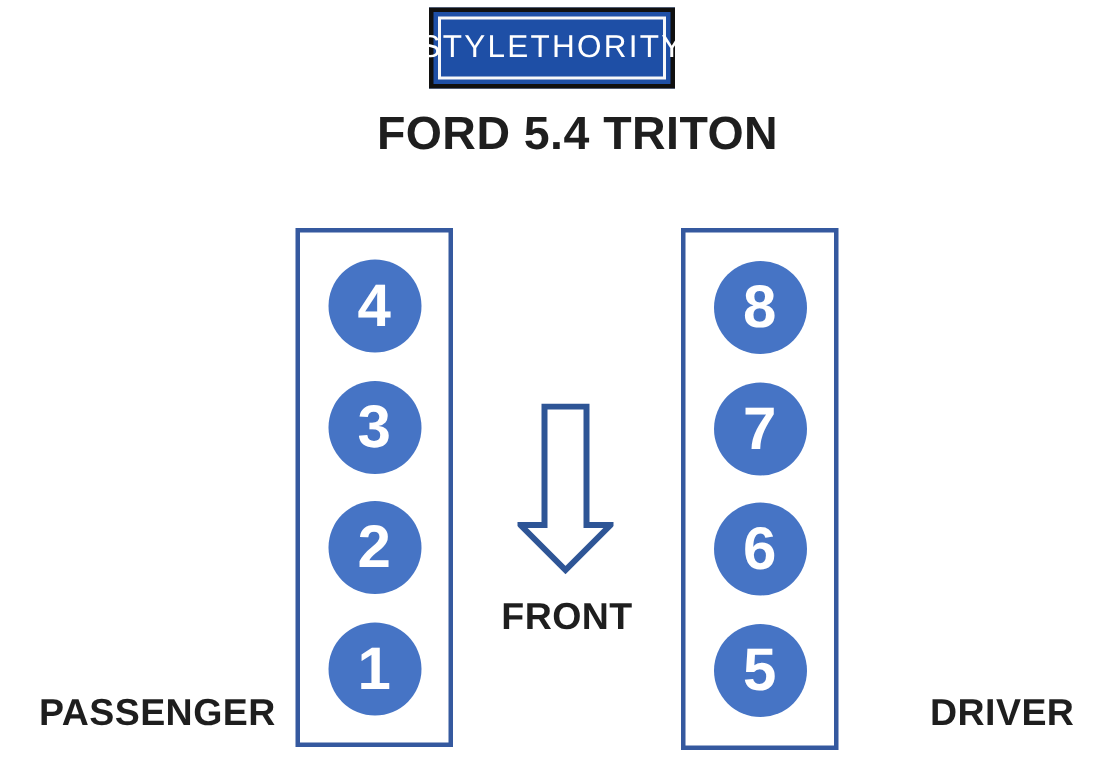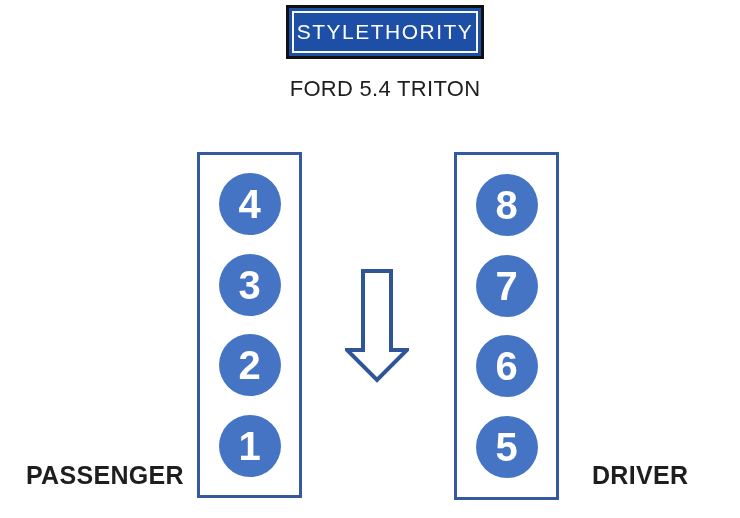--- a/index.html
+++ b/index.html
@@ -14,21 +14,21 @@
     height: 518px;
     background: #ffffff;
     overflow: hidden;
   }
 
   
   .logo {
     position: absolute;
     left: 286px;
     top: 5px;
-    width: 198px;
+    width: 164px;
     height: 54px;
     box-sizing: border-box;
     background: var(--logo_blue, #1e4fa6);
     border: 3px solid var(--logo_border, #101010);
     display: flex;
     align-items: center;
     justify-content: center;
   }
   .logo-frame {
     position: absolute;
@@ -45,23 +45,23 @@
     white-space: nowrap;
   }
 
   
   .title {
     position: absolute;
     left: 385px;
     top: 72px;
     transform: translateX(-50%);
     color: var(--title_color, #1e1e1e);
-    font-size: 22px;
+    font-size: 31px;
     line-height: 33px;
-    font-weight: 400;
+    font-weight: 700;
     letter-spacing: 0.3px;
     white-space: nowrap;
   }
 
   
   .bank {
     position: absolute;
     top: 152px;
     width: 105px;
     box-sizing: border-box;
@@ -114,21 +114,21 @@
     position: absolute;
     top: 437px;
     font-size: 25px;
     font-weight: 800;
     color: var(--title_color, #1e1e1e);
     letter-spacing: 0.3px;
     white-space: nowrap;
     margin-top: 24px;
   }
   .side-label.passenger { left: 26px; }
-  .side-label.driver    { left: 592px; }
+  .side-label.driver    { left: 620px; }
 </style>
 </head>
 <body>
 
 <div class="page">
 
   <div class="logo">
     <div class="logo-frame"></div>
     <span class="logo-text">STYLETHORITY</span>
   </div>
@@ -148,17 +148,18 @@
     <div class="cylinder">8</div>
     <div class="cylinder">7</div>
     <div class="cylinder">6</div>
     <div class="cylinder">5</div>
   </div>
 
   <svg class="front-arrow" viewBox="0 0 64 114" xmlns="http://www.w3.org/2000/svg">
     <path d="M18 2 H46 V81 H62 L32 111 L2 81 H18 Z" fill="#ffffff" stroke="var(--arrow_outline, #2e5596)" stroke-width="4" stroke-linejoin="miter"></path>
   </svg>
 
+  <div class="front-label">FRONT</div>
 
   <div class="side-label passenger">PASSENGER</div>
   <div class="side-label driver">DRIVER</div>
 
 </div>
 
 </body></html>

